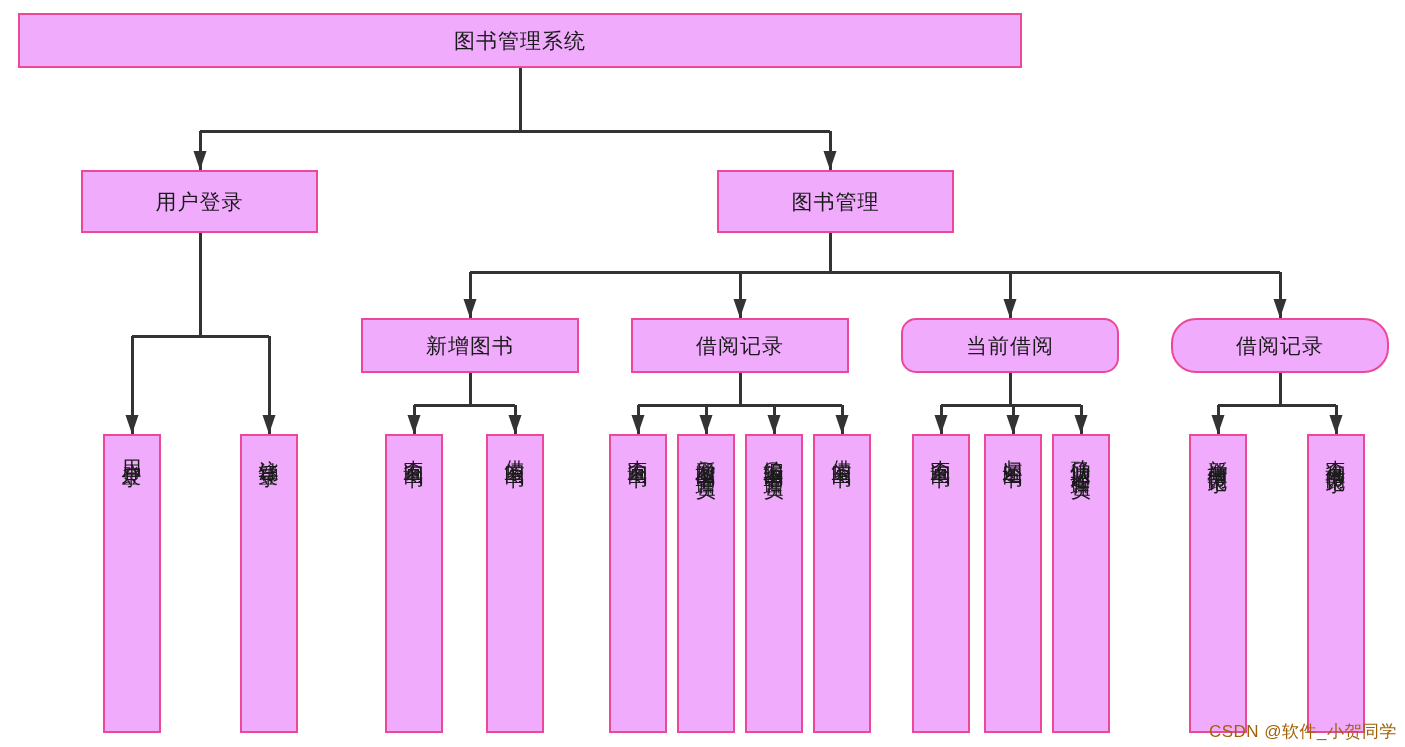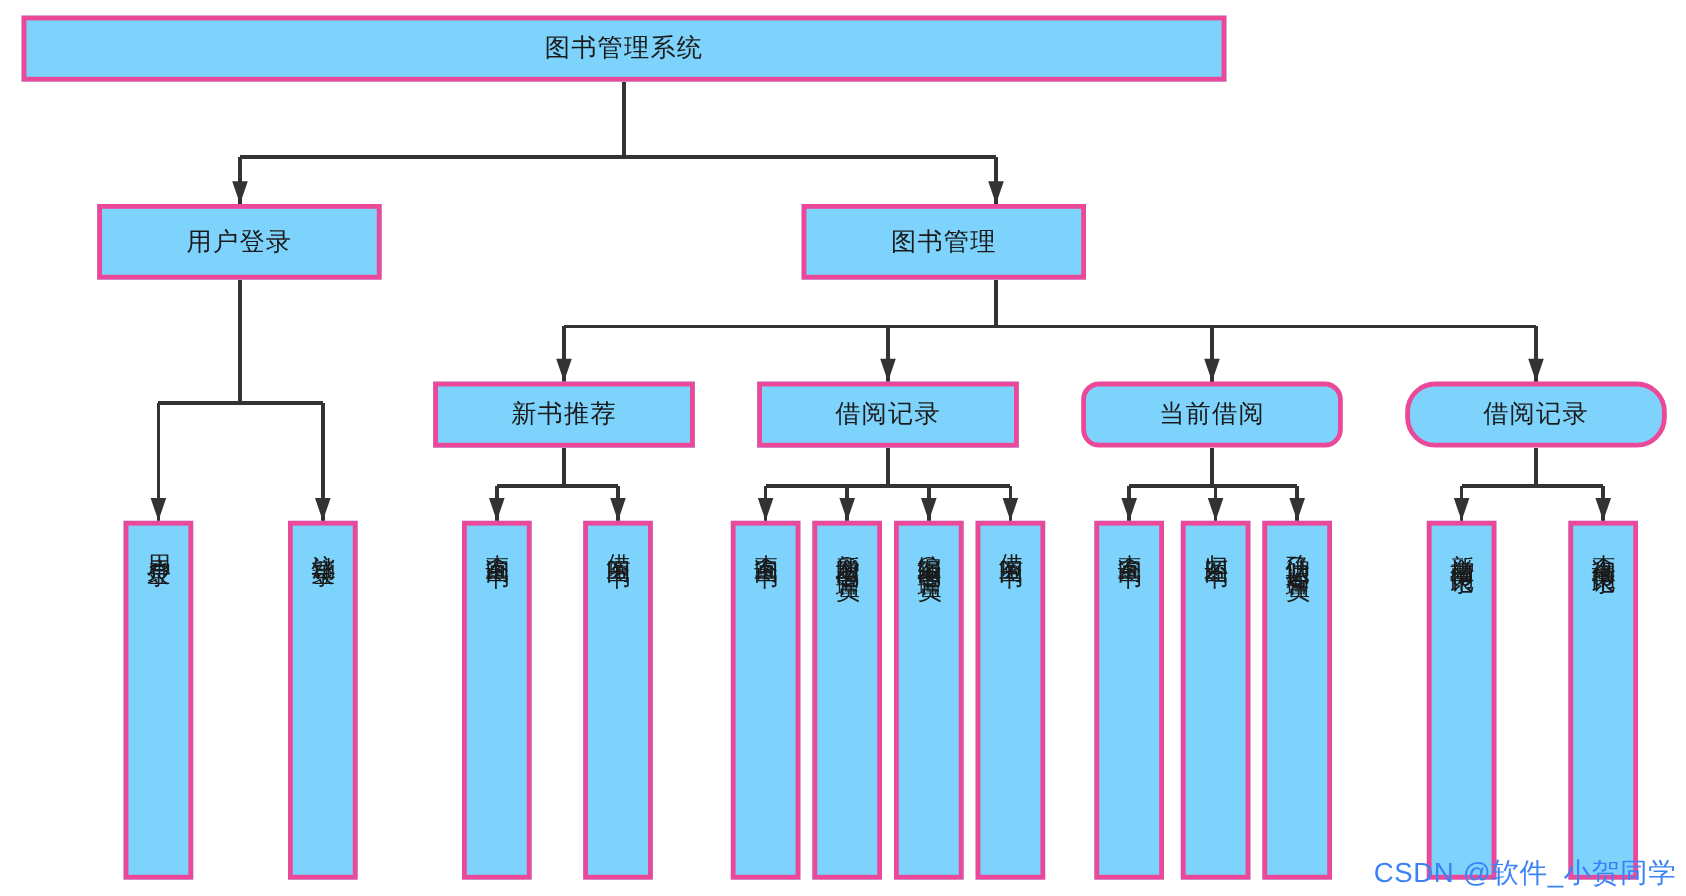--- a/index.html
+++ b/index.html
@@ -16,22 +16,22 @@
     position: relative;
   }
   #diagram-root {
     position: relative;
     width: 1405px;
     height: 747px;
   }
   .node-box {
     position: absolute;
     box-sizing: border-box;
-    background: #7dd3fc;
-    border: 4px solid #ec4899;
+    background: #f0abfc;
+    border: 2px solid #ec4899;
     display: flex;
     align-items: center;
     justify-content: center;
     color: #1a1a1a;
   }
   .node-box.h-node {
     font-size: 21px;
     letter-spacing: 1px;
   }
   .node-box.root-node {
@@ -60,22 +60,22 @@
     left: 0;
     top: 0;
     width: 1405px;
     height: 747px;
     pointer-events: none;
   }
   #watermark {
     position: absolute;
     right: 8px;
     bottom: 4px;
-    font-size: 23px;
-    color: #3b82f6;
+    font-size: 17px;
+    color: #a16207;
     letter-spacing: 0.5px;
     white-space: nowrap;
     user-select: none;
   }
 </style>
 </head>
 <body>
 
 <div id="diagram-root">
   <svg id="connector-layer" viewBox="0 0 1405 747" width="1405" height="747" aria-hidden="true">
@@ -132,25 +132,25 @@
       <line x1="1336" y1="405" x2="1336" y2="434" stroke="#333333" stroke-width="3" shape-rendering="crispEdges"></line>
       <polygon points="1329.5,415 1342.5,415 1336,434" fill="#333333"></polygon>
     </svg>
   <div id="nodes-layer">
       <div class="node-box root-node" style="left: 18px; top: 13px; width: 1004px; height: 55px;">
         <span class="h-label">图书管理系统</span>
       </div>
       <div class="node-box h-node" style="left: 81px; top: 170px; width: 237px; height: 63px;">
         <span class="h-label">用户登录</span>
       </div>
-      <div class="node-box h-node" style="left: 668px; top: 170px; width: 237px; height: 63px;">
+      <div class="node-box h-node" style="left: 717px; top: 170px; width: 237px; height: 63px;">
         <span class="h-label">图书管理</span>
       </div>
       <div class="node-box h-node" style="left: 361px; top: 318px; width: 218px; height: 55px;">
-        <span class="h-label">新书推荐</span>
+        <span class="h-label">新增图书</span>
       </div>
       <div class="node-box h-node" style="left: 631px; top: 318px; width: 218px; height: 55px;">
         <span class="h-label">借阅记录</span>
       </div>
       <div class="node-box h-node" style="left: 901px; top: 318px; width: 218px; height: 55px; border-radius: 15px;">
         <span class="h-label">当前借阅</span>
       </div>
       <div class="node-box h-node" style="left: 1171px; top: 318px; width: 218px; height: 55px; border-radius: 25px;">
         <span class="h-label">借阅记录</span>
       </div>

